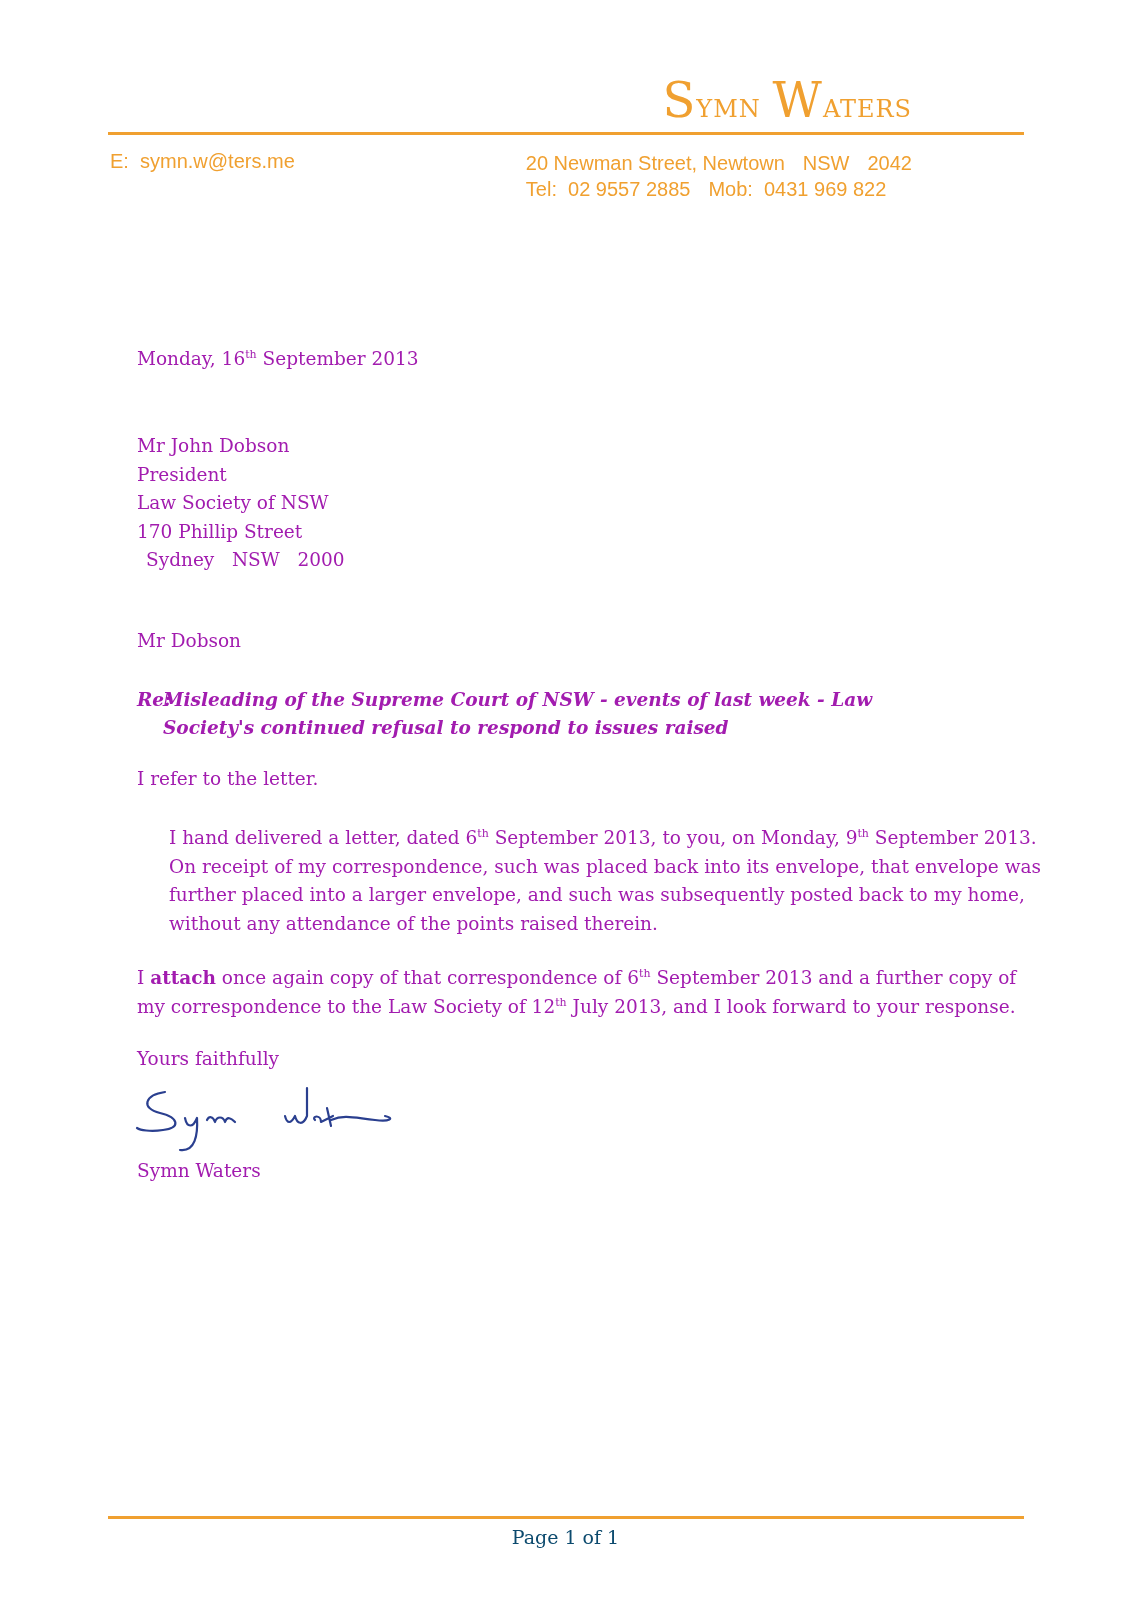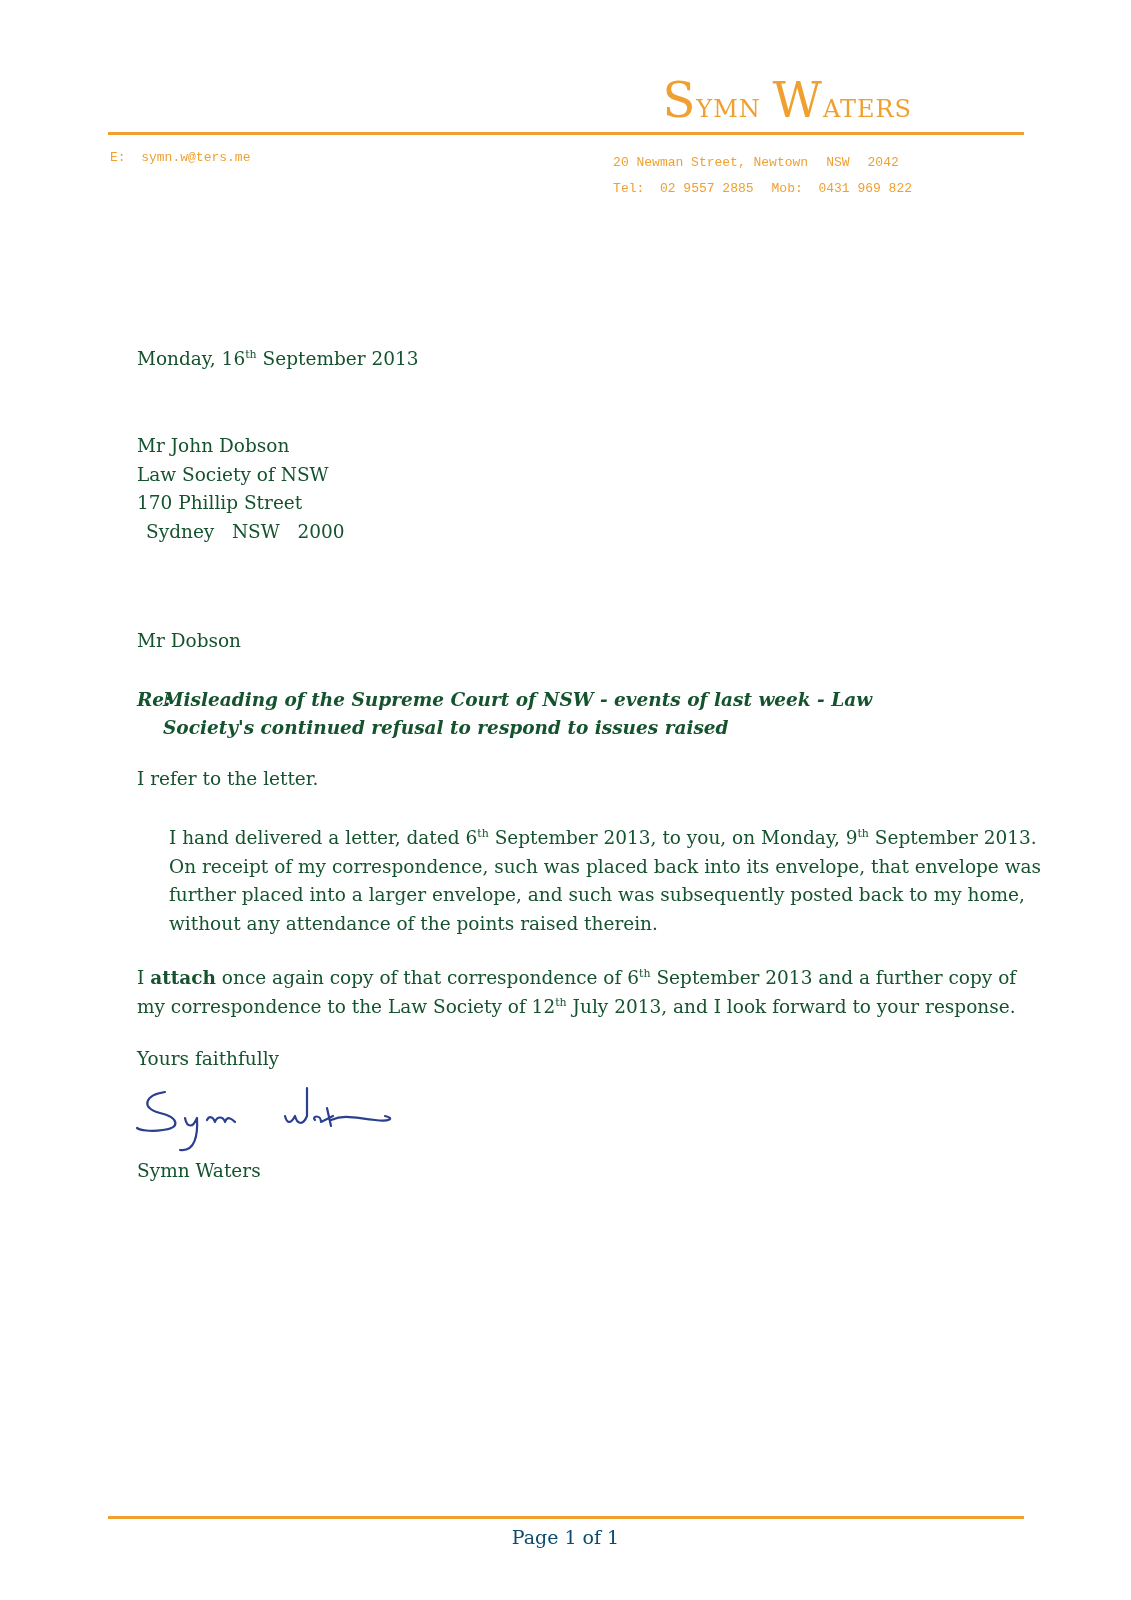--- a/index.html
+++ b/index.html
@@ -8,29 +8,29 @@
     .lh-name {
       position: absolute; right: 106px; top: 72px;
       font-family: "DejaVu Serif", serif; color: #f0a030;
       font-size: 34px; letter-spacing: 1px; font-variant: small-caps; white-space: nowrap;
     }
     .lh-name .big { font-size: 48px; }
     .rule { position: absolute; left: 108px; width: 916px; height: 3px; background: #f0a030; }
     .rule.top { top: 132px; }
     .rule.bottom { top: 1516px; }
     .contact {
-      position: absolute; font-family: Liberation Mono, monospace; color: #f0a030;
-      font-size: 13px; white-space: nowrap;
+      position: absolute; font-family: Liberation Sans, sans-serif; color: #f0a030;
+      font-size: 20px; white-space: nowrap;
     }
     .contact.email { left: 110px; top: 150px; }
     .contact.addr { right: 106px; top: 150px; text-align: left; line-height: 26px; }
     .contact .gap { display: inline-block; width: 18px; }
     .body-text {
       position: absolute; left: 137px; width: 880px;
-      font-family: "DejaVu Serif", serif; font-size: 18.5px; color: #14532d;
+      font-family: "DejaVu Serif", serif; font-size: 18.5px; color: #a21caf;
     }
     .date { top: 348px; }
     .address { top: 432px; line-height: 28.5px; }
     .salutation { top: 630px; }
     .re { top: 686px; line-height: 28px; font-style: italic; font-weight: bold; }
     .re .re-label { position: absolute; left: 0; top: 0; }
     .re .re-text { margin-left: 26px; display: block; width: 760px; font-style: italic; }
     .p1 { top: 768px; }
     .p2 { top: 824px; line-height: 28.5px; margin-left: 32px; }
     .p3 { top: 964px; line-height: 28.5px; }
@@ -65,20 +65,21 @@
       <span>Tel:</span>&nbsp;
       <span>02 9557 2885</span><span class="gap"></span><span>Mob:</span>&nbsp;
       <span>0431 969 822</span>
     </div>
   </div>
 
   <div class="body-text date"><span>Monday, 16</span><sup>th</sup><span> September 2013</span></div>
 
   <div class="body-text address">
     <div>Mr John Dobson</div>
+    <div>President</div>
     <div>Law Society of NSW</div>
     <div>170 Phillip Street</div>
     <div style="white-space:pre;margin-left:9px;">Sydney   NSW   2000</div>
   </div>
 
   <div class="body-text salutation">Mr Dobson</div>
 
   <div class="body-text re">
     <span class="re-label">Re:</span>
     <span class="re-text">Misleading of the Supreme Court of NSW - events of last week - Law Society's continued refusal to respond to issues raised</span>

